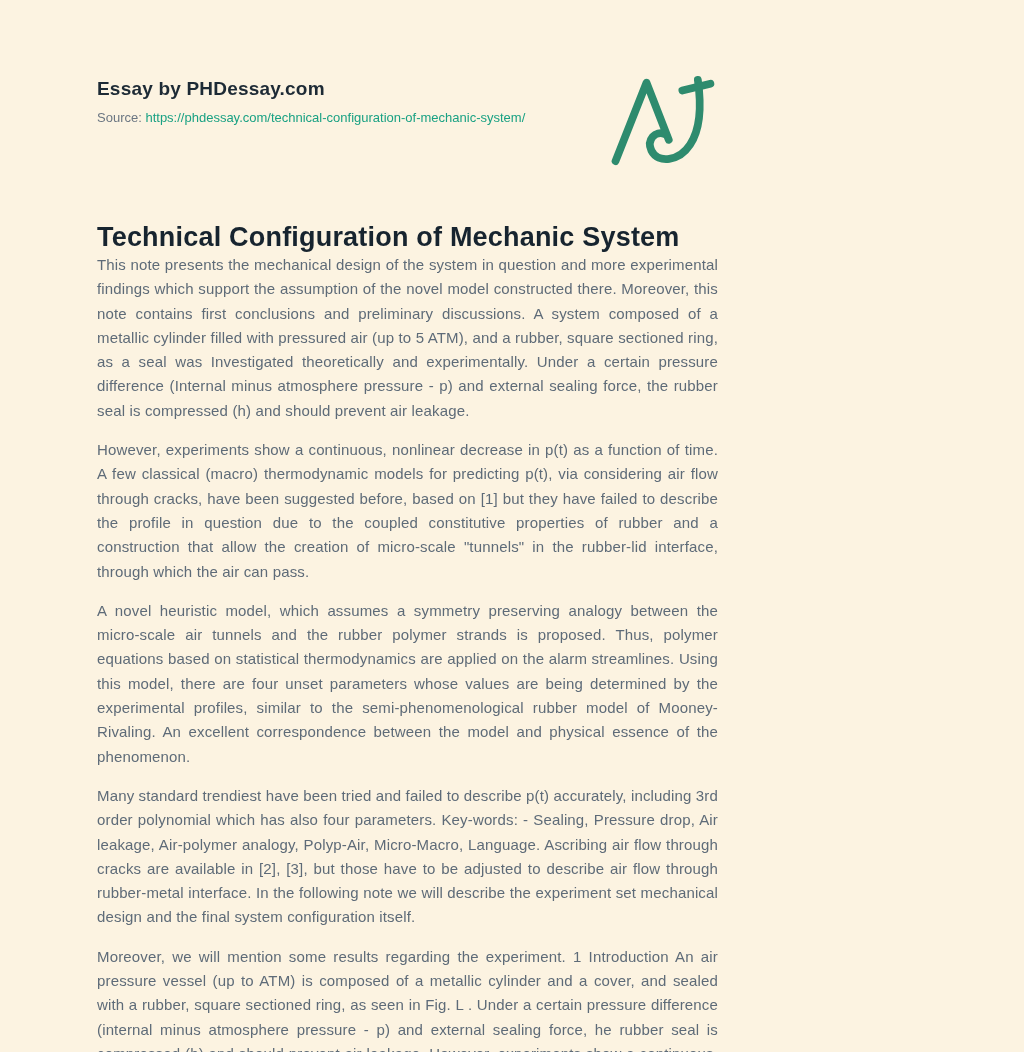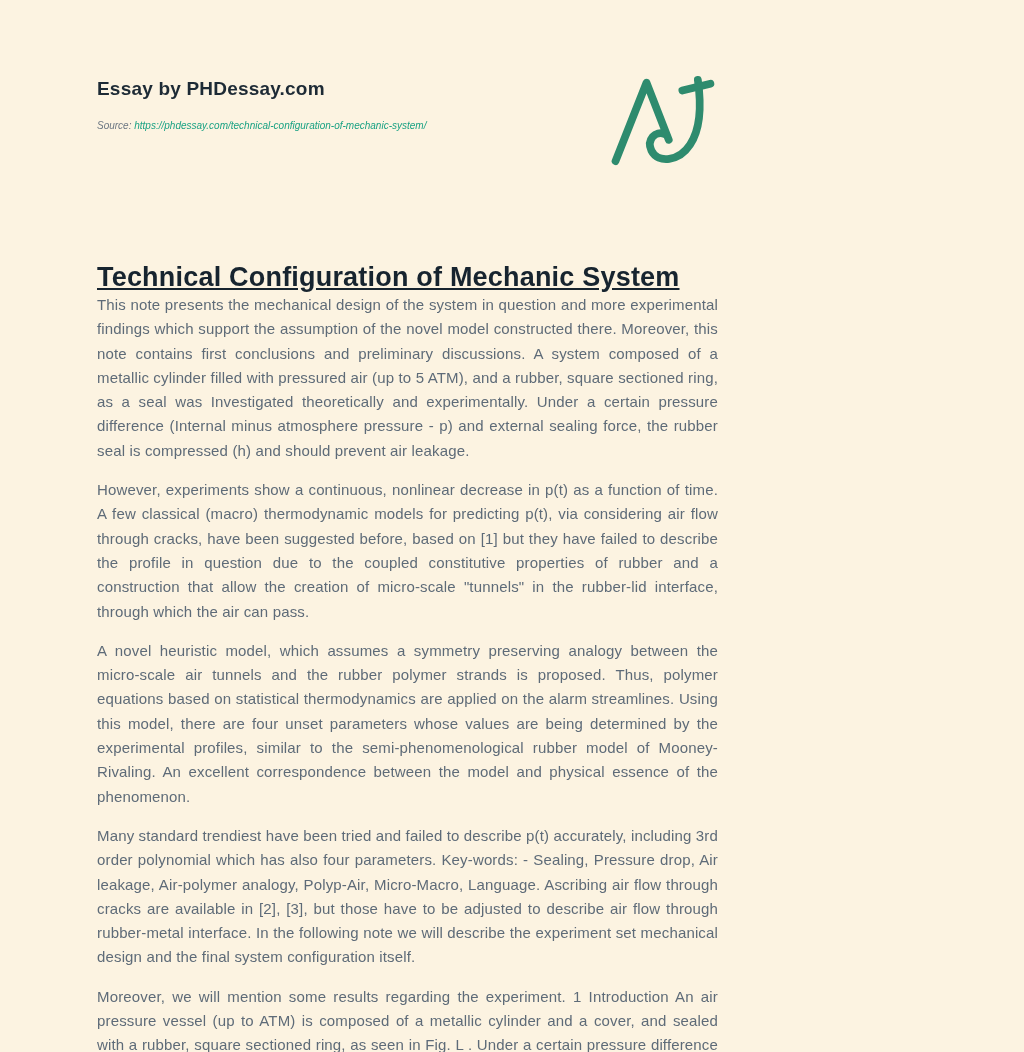--- a/index.html
+++ b/index.html
@@ -21,42 +21,40 @@
     justify-content: space-between;
     align-items: flex-start;
   }
   .byline {
     font-size: 19px;
     font-weight: 700;
     color: #1d2a35;
     letter-spacing: 0.2px;
   }
   .source-line {
-    margin-top: 20px;
-    font-size: 10px;
+    margin-top: 10px;
+    font-size: 13px;
     color: #6b7682;
-    font-style: italic;
   }
   .source-line a {
     color: #19a183;
     text-decoration: none;
   }
   .logo {
     width: 112px;
     height: 92px;
     margin-top: -4px;
     flex-shrink: 0;
   }
   .essay-title {
-    margin-top: 96px;
+    margin-top: 56px;
     font-size: 27px;
     font-weight: 700;
     color: #17242f;
     letter-spacing: 0.2px;
-    text-decoration: underline;
   }
   .content {
   }
   .content p {
     font-size: 15px;
     line-height: 24.3px;
     color: #5e6b78;
     text-align: justify;
     letter-spacing: 0.15px;
     margin-bottom: 15px;

